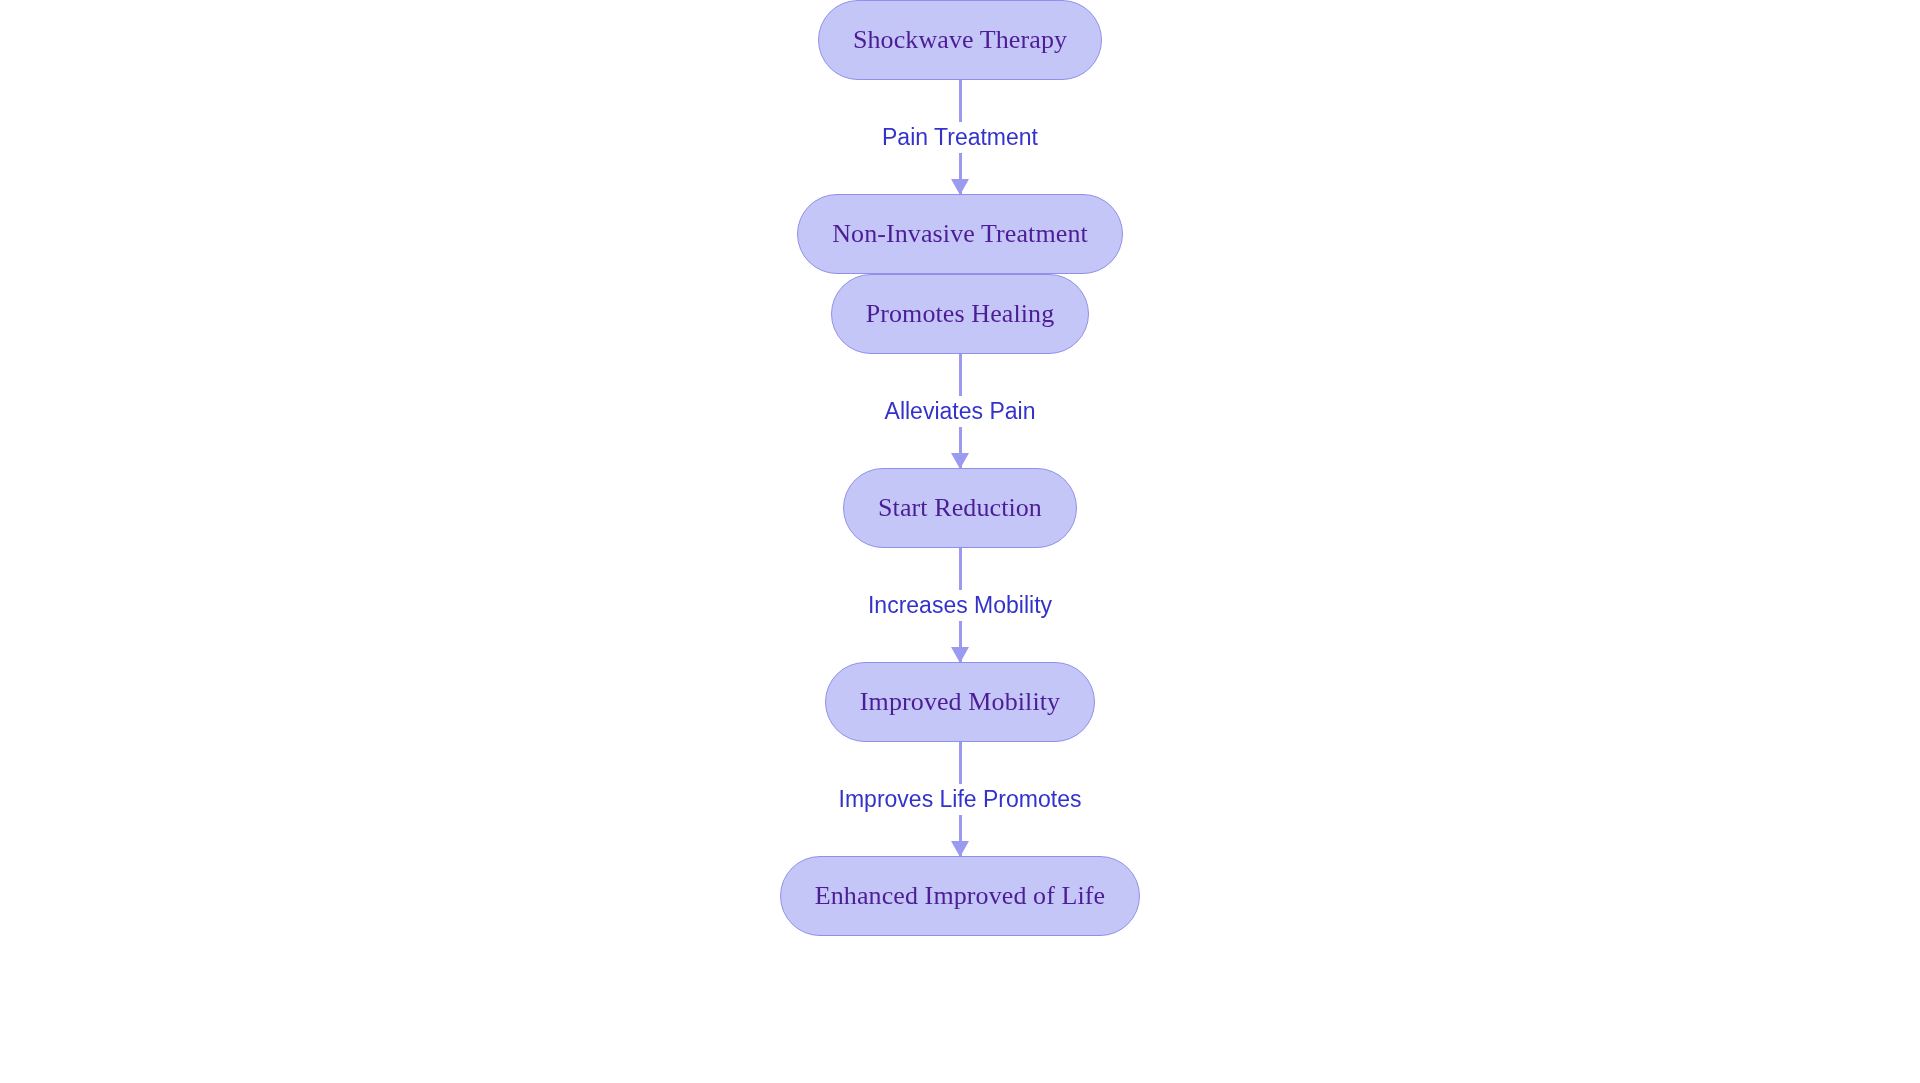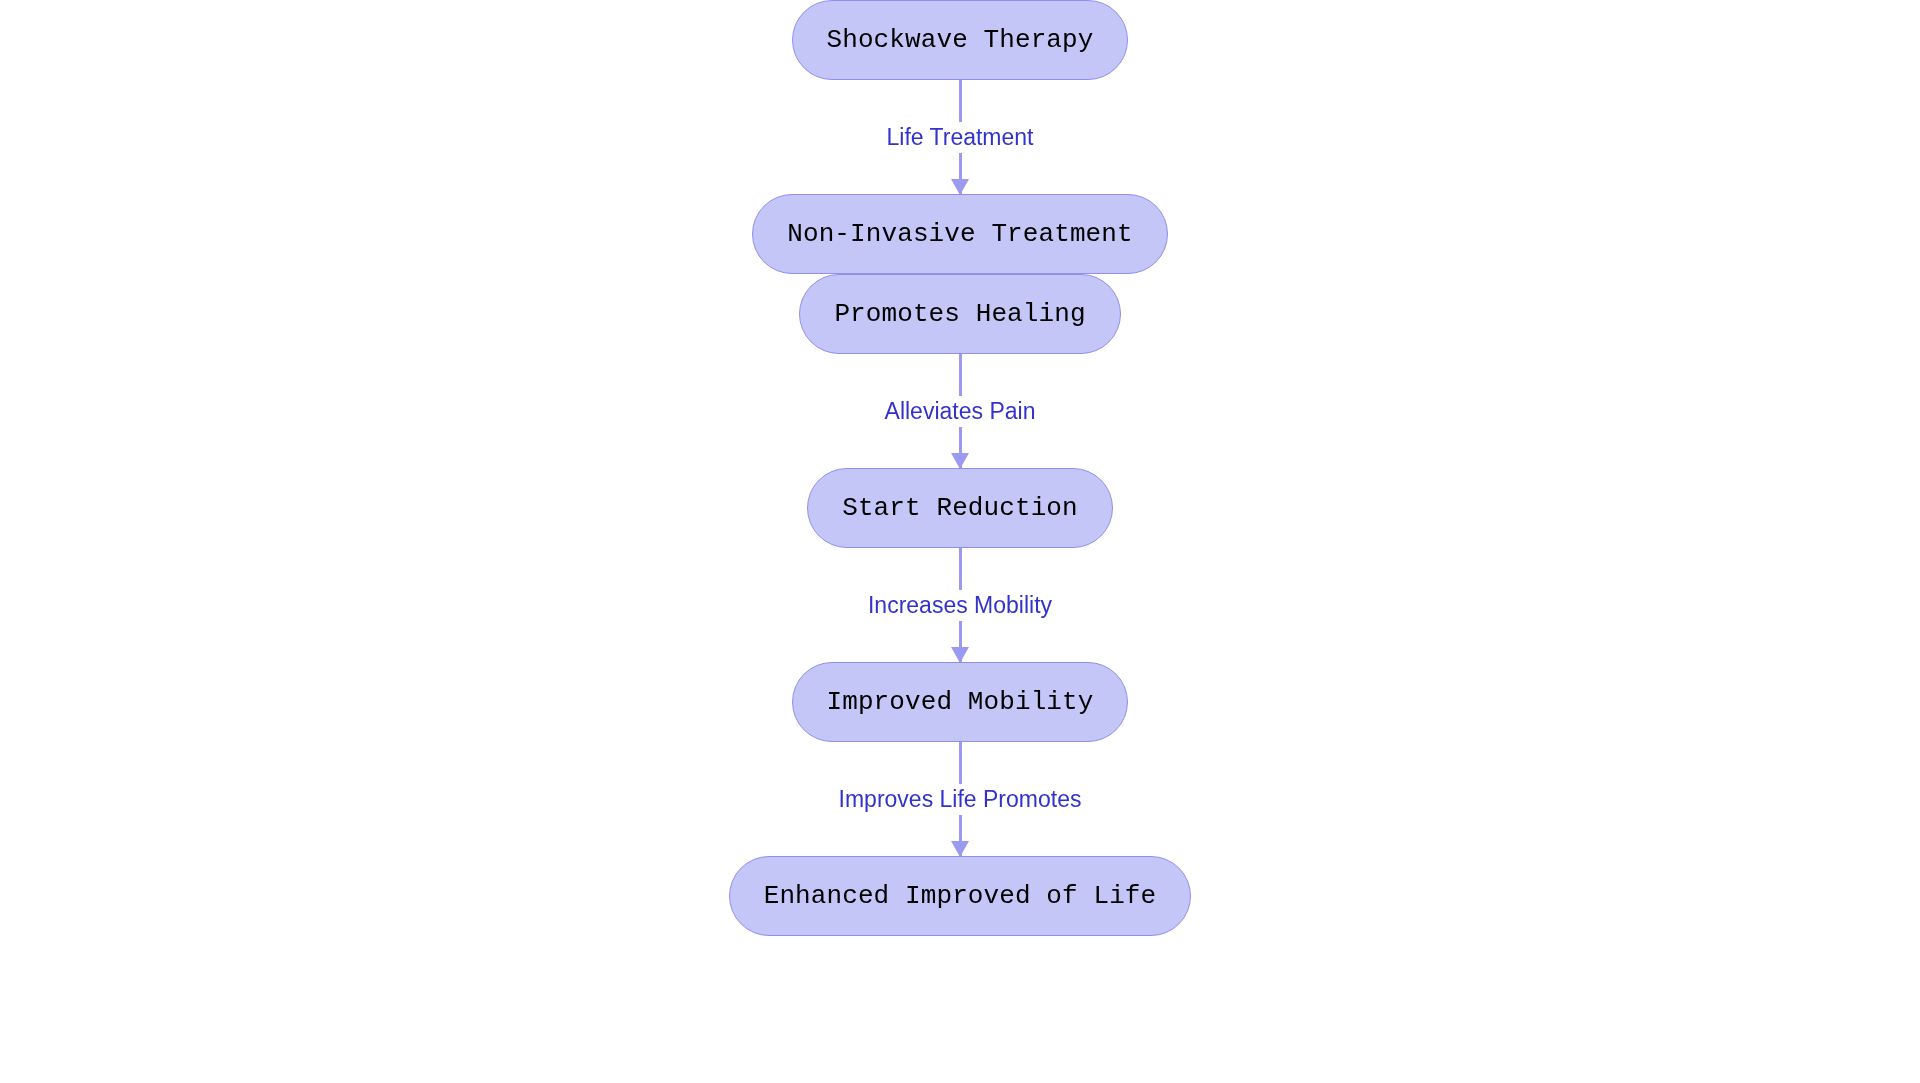--- a/index.html
+++ b/index.html
@@ -41,23 +41,23 @@
     border: 1.6px solid #8f90e8;
     border-radius: 60px;
     height: 80px;
     display: flex;
     align-items: center;
     justify-content: center;
     padding: 0 34px;
     z-index: 3;
   }
   .node-label {
-    color: #000000;
+    color: #4c1d95;
     font-size: 26px;
-    font-family: Liberation Mono, monospace;
+    font-family: Liberation Serif, serif;
     white-space: nowrap;
     line-height: 1;
     letter-spacing: 0.1px;
   }
 
   
   .edge {
     position: relative;
     width: 100%;
     flex: 0 0 auto;
@@ -109,21 +109,21 @@
 <div id="flowchart">
   <div class="flow-column">
 
     <div class="node">
       <span class="node-label">Shockwave Therapy</span>
     </div>
 
     <div class="edge edge-gap">
       <div class="edge-line"></div>
       <div class="edge-arrow"></div>
-      <span class="edge-label">Life Treatment</span>
+      <span class="edge-label">Pain Treatment</span>
     </div>
 
     <div class="node">
       <span class="node-label">Non-Invasive Treatment</span>
     </div>
 
 
     <div class="node">
       <span class="node-label">Promotes Healing</span>
     </div>

